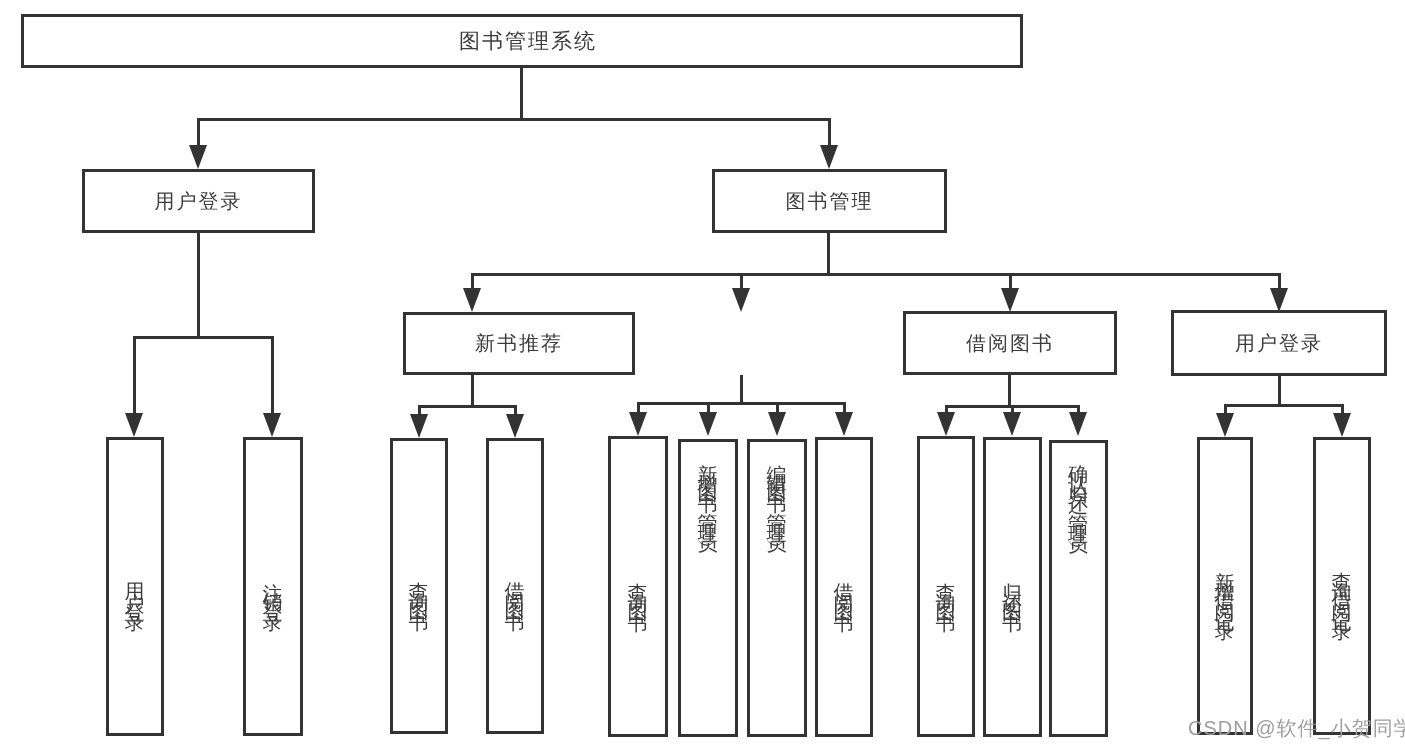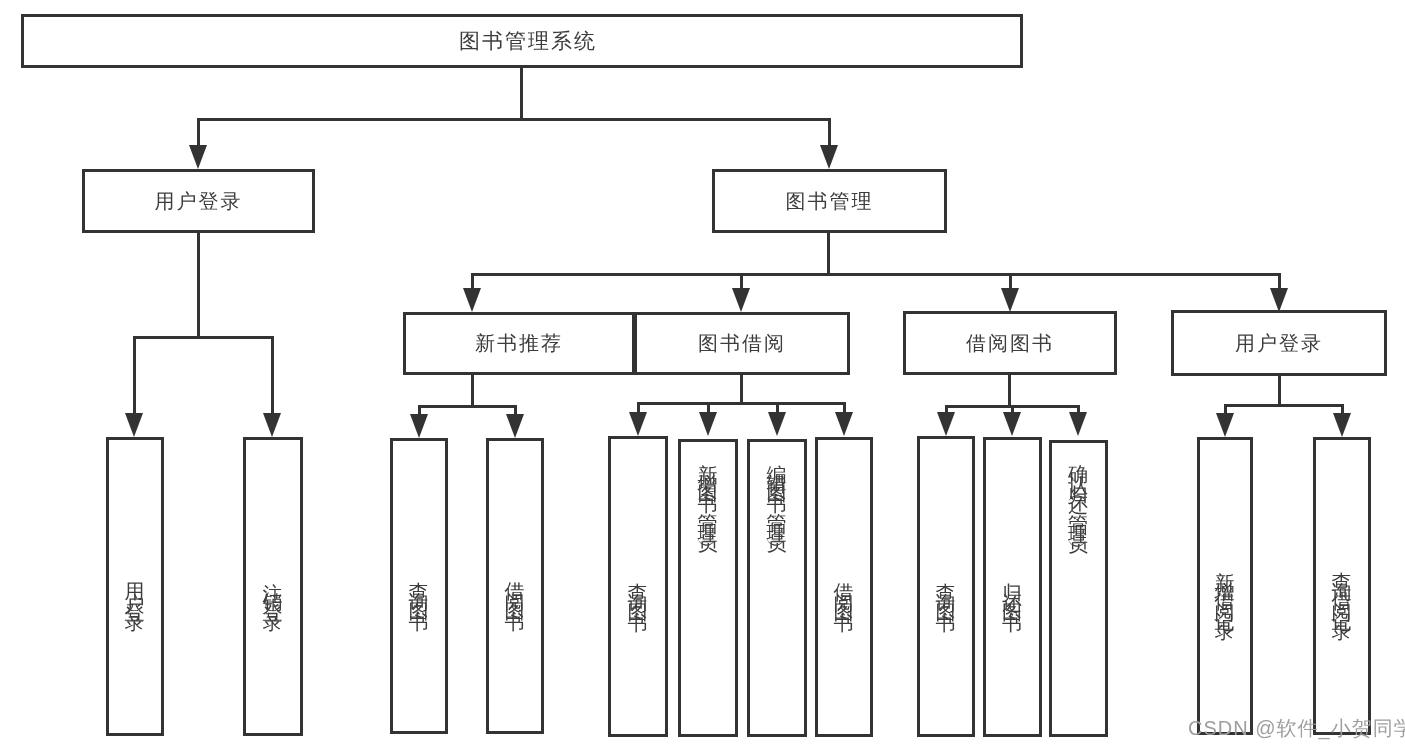--- a/index.html
+++ b/index.html
@@ -95,23 +95,20 @@
   <div class="line" style="left:740px; top:273px; width:3px; height:17px;"></div>
   <div class="arrow-head" style="left:732px; top:288px;"></div>
   <div class="line" style="left:1009px; top:273px; width:3px; height:17px;"></div>
   <div class="arrow-head" style="left:1001px; top:288px;"></div>
   <div class="line" style="left:1278px; top:273px; width:3px; height:17px;"></div>
   <div class="arrow-head" style="left:1270px; top:288px;"></div>
 
   <div class="node" style="left:363px; top:312px; width:232px; height:63px;margin-left:40px;">
     <span class="hlabel">新书推荐</span>
   </div>
-  <div class="node" style="left:634px; top:312px; width:216px; height:63px;">
-    <span class="hlabel">图书借阅</span>
-  </div>
   <div class="node" style="left:903px; top:311px; width:214px; height:64px;">
     <span class="hlabel">借阅图书</span>
   </div>
   <div class="node" style="left:1171px; top:310px; width:216px; height:66px;">
     <span class="hlabel">用户登录</span>
   </div>
 
   <div class="line" style="left:471px; top:375px; width:3px; height:31px;"></div>
   <div class="line" style="left:418px; top:405px; width:99px; height:3px;"></div>
   <div class="line" style="left:418px; top:405px; width:3px; height:12px;"></div>

